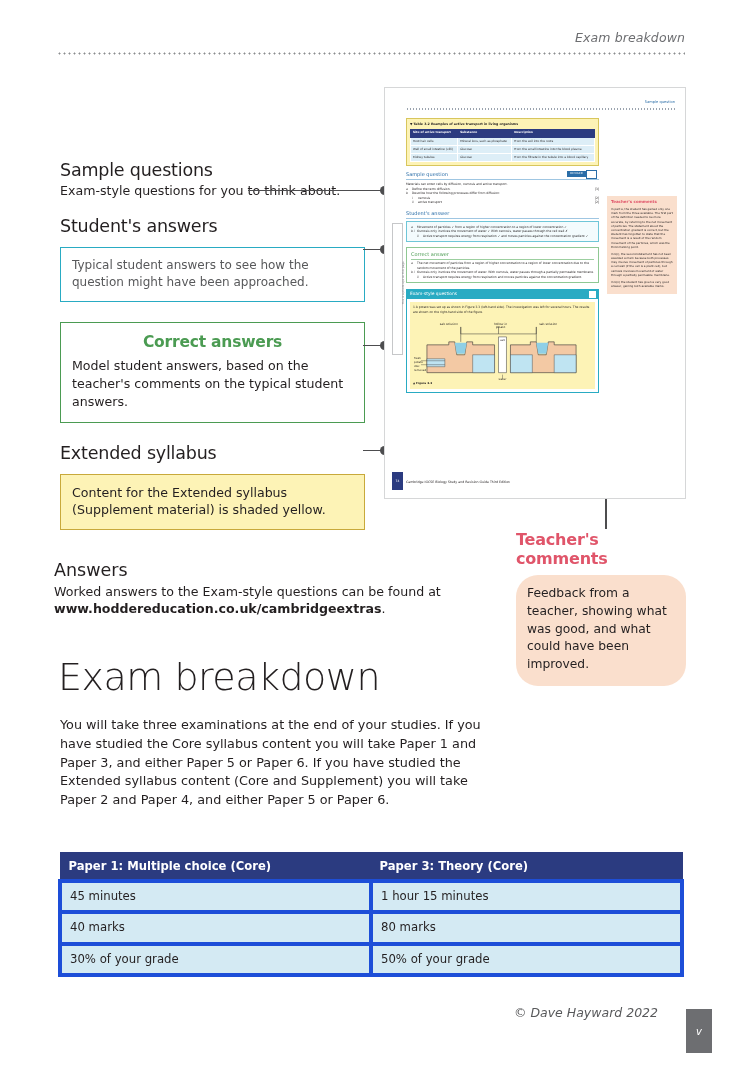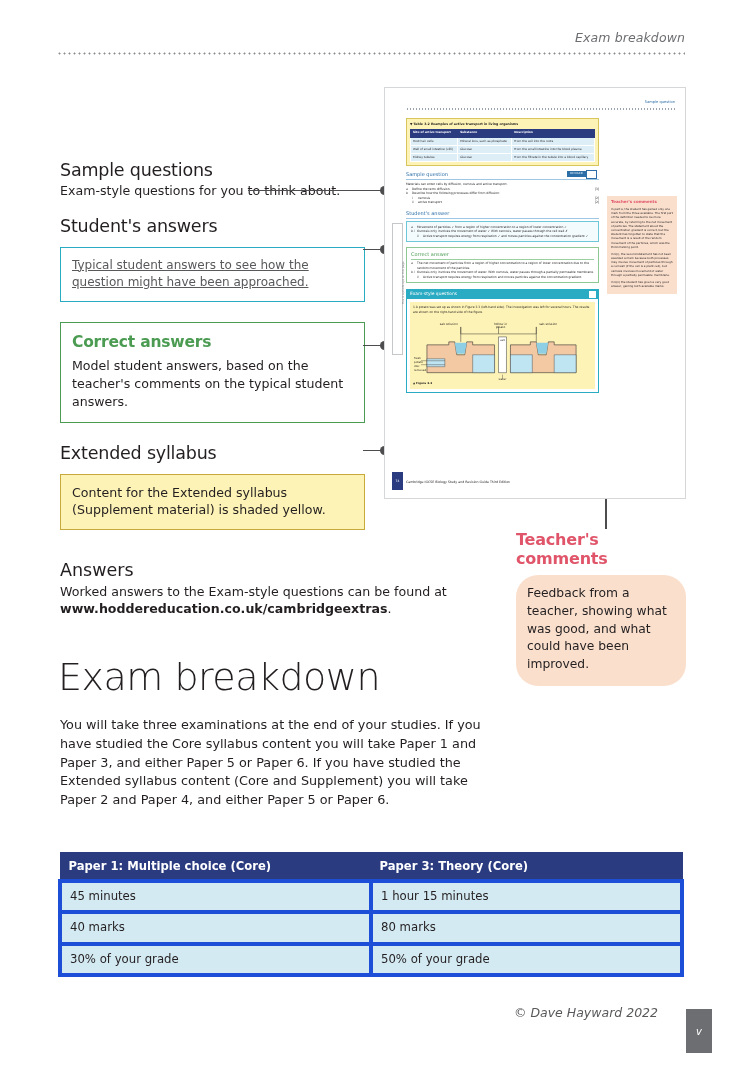--- a/index.html
+++ b/index.html
@@ -32,38 +32,38 @@
 
   .gap-a{height:16px;}
   .gap-b{height:8px;}
   .gap-c{height:20px;}
 
   .boxcard{
     border:1.6px solid #29abc3;background:#ffffff;
     padding:9px 11px 10px 11px;box-sizing:border-box;
     font-size:12px;line-height:1.42;color:#58595b;
   }
-  .boxcard.student{border-color:#29abc3;font-style:normal;text-decoration:underline;}
+  .boxcard.student{border-color:#29abc3;font-style:normal;}
   .boxcard.student span{font-family:"DejaVu Sans","Liberation Sans",sans-serif;}
   .boxcard.correct{
     border-color:#4b9b52;background:#ffffff;color:#231f20;
     padding:8px 11px 11px 11px;
   }
   .boxcard.correct .ctitle{
     display:block;color:#4b9b52;font-size:15.5px;font-weight:700;
-    margin:0 0 4px 0;letter-spacing:-.2px;
+    margin:0 0 4px 0;letter-spacing:-.2px;text-align:center;
   }
   .boxcard.correct .ctext{font-size:12.6px;line-height:1.38;color:#231f20;}
   .boxcard.yellow{
     border-color:#c8a93b;background:#fdf3b6;color:#231f20;
     font-size:12.6px;line-height:1.38;padding:9px 23px 10px 11px;
   }
 
   
-  .answers{position:absolute;left:60px;top:560px;width:420px;}
+  .answers{position:absolute;left:54px;top:560px;width:420px;}
   .answers h3{font-size:17.5px;font-weight:400;margin:0 0 3px 0;}
   .answers p{font-size:12.6px;line-height:1.35;margin:0;}
   .answers b{font-weight:700;}
 
   
   .teach{position:absolute;left:516px;top:530px;width:170px;}
   .teach h3{
     font-size:16px;font-weight:700;color:#e0556a;margin:0 0 7px 0;
     letter-spacing:-.2px;
   }

